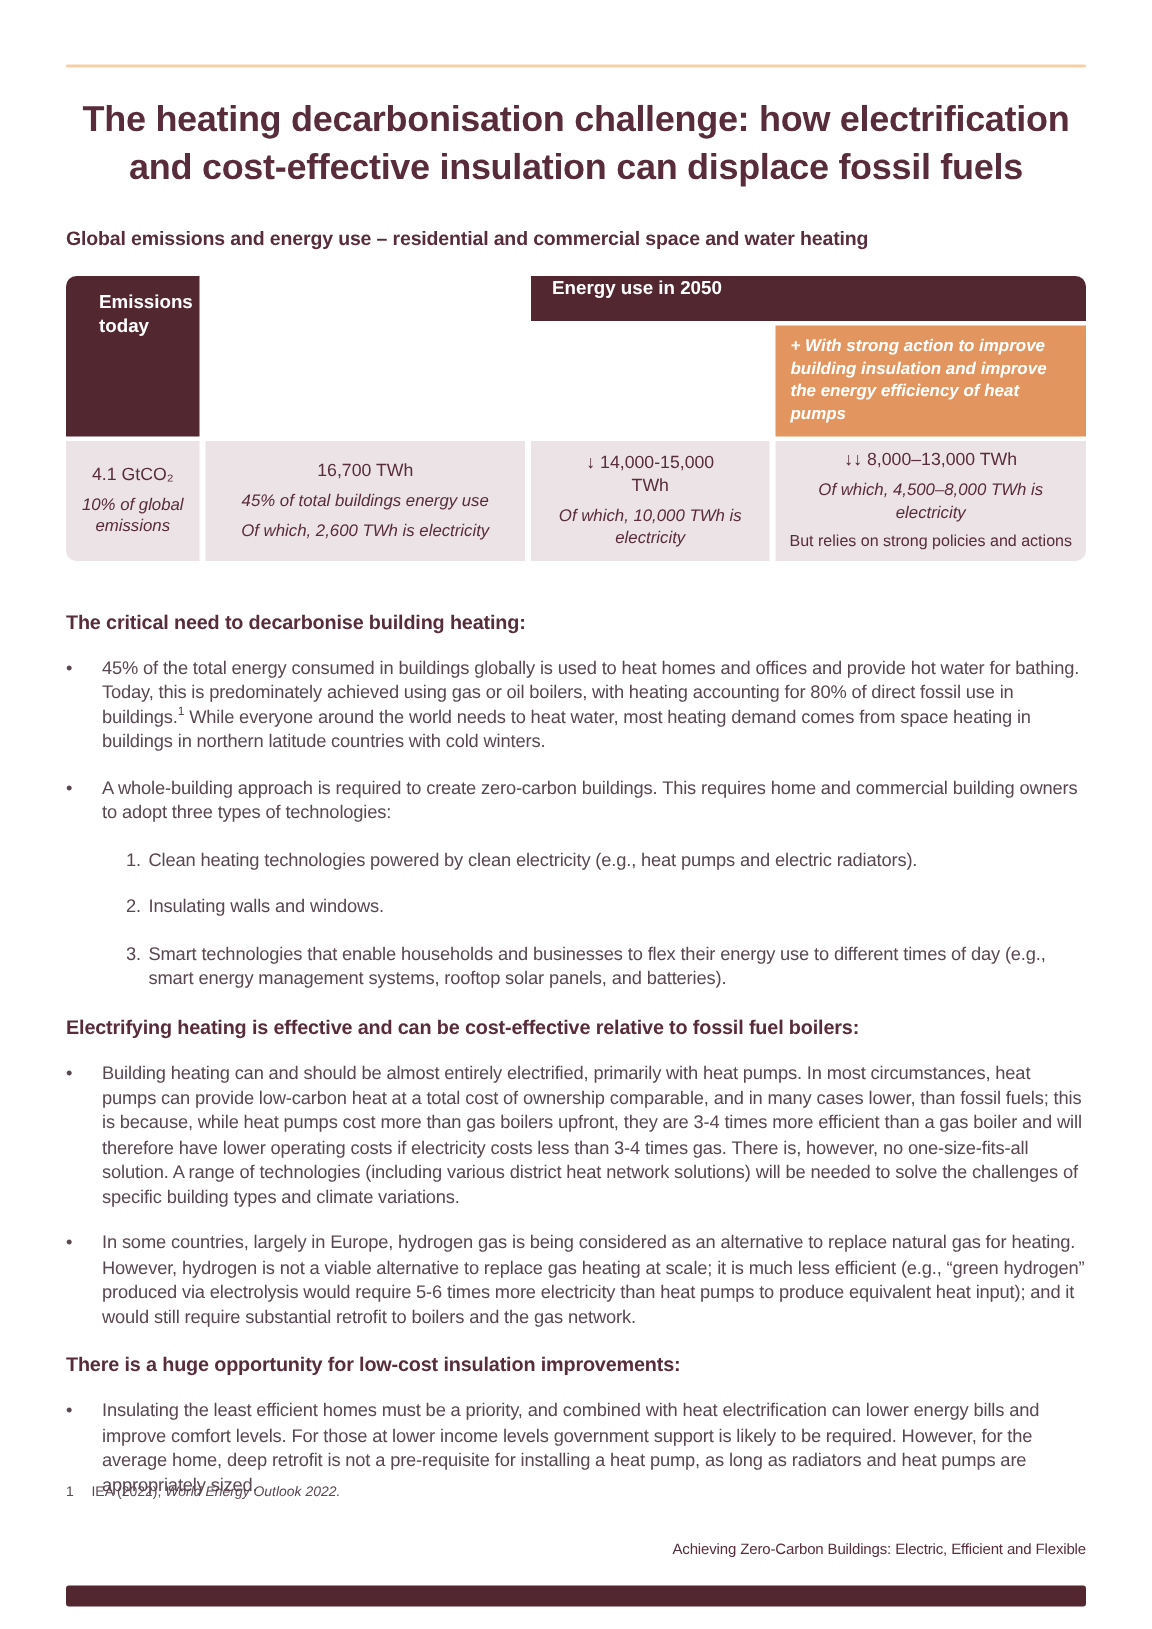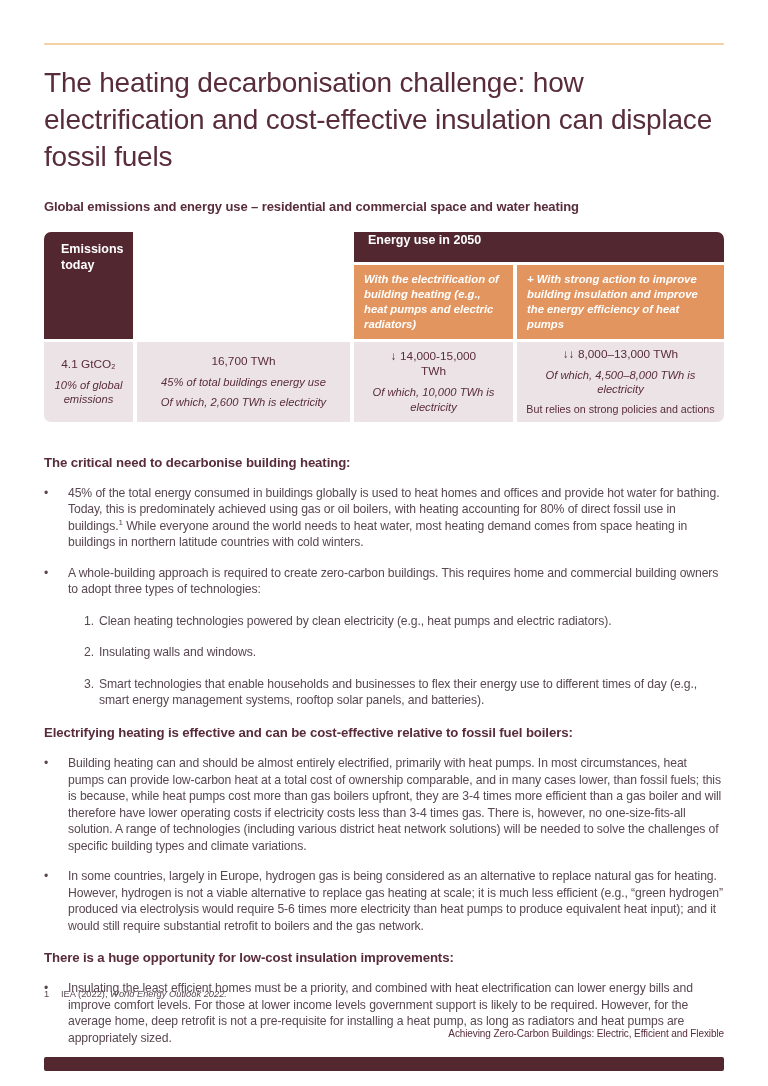--- a/index.html
+++ b/index.html
@@ -2,25 +2,25 @@
 <html><head>
 <meta charset="utf-8">
 <style>
   html,body{margin:0;padding:0;background:#ffffff;}
   .page{
     width:768px;height:1086px;position:relative;background:#ffffff;overflow:hidden;
     font-family:"Liberation Sans","DejaVu Sans",sans-serif;color:#594751;
   }
   .content{margin:0 44px;}
   .top-rule{margin-top:43px;height:2px;background:#f4d0a5;border-radius:1px;}
-  .doc-title{margin-top:19px;color:#582c3a;font-size:28px;font-weight:400;line-height:1.33;letter-spacing:-0.2px;}
+  .doc-title{margin-top:19px;color:#582c3a;font-size:24px;font-weight:700;line-height:1.33;letter-spacing:-0.2px;text-align:center;}
   .table-caption{margin-top:23px;color:#582c3a;font-size:13px;font-weight:700;letter-spacing:-0.1px;}
 
   .info-table{margin-top:18px;display:grid;grid-template-columns:89px 213px 159px 207px;grid-template-rows:30px 74px 80px;gap:3px 4px;}
-  .cell-hdr{background:#522730;color:#ffffff;font-size:12.5px;font-weight:700;line-height:1.3;padding:9px 17px;box-sizing:border-box;}
+  .cell-hdr{background:#522730;color:#ffffff;font-size:12.5px;font-weight:700;line-height:1.3;padding:9px 22px;box-sizing:border-box;}
   .hdr-emissions{grid-column:1;grid-row:1/3;border-top-left-radius:7px;}
   .hdr-energy-today{grid-column:2;grid-row:1/3;}
   .hdr-group{grid-column:3/5;grid-row:1;border-top-right-radius:7px;display:flex;align-items:flex-start;padding:0 14px;}
   .hdr-narrow{display:inline-block;max-width:80px;}
   .cell-sub{background:#e2955f;color:#ffffff;font-size:11.3px;font-weight:700;font-style:italic;line-height:1.34;padding:7px 10px;box-sizing:border-box;}
   .sub3{grid-column:3;grid-row:2;}
   .sub4{grid-column:4;grid-row:2;}
   .cell-data{background:#ece3e6;color:#582c3a;display:flex;flex-direction:column;align-items:center;justify-content:center;text-align:center;gap:6px;padding:6px 8px;box-sizing:border-box;font-size:11.8px;line-height:1.28;}
   .d1{grid-column:1;grid-row:3;border-bottom-left-radius:7px;}
   .d2{grid-column:2;grid-row:3;}
@@ -59,21 +59,20 @@
 
     <div class="doc-title">The heating decarbonisation challenge: how electrification and cost-effective insulation can displace fossil fuels</div>
 
     <div class="table-caption">Global emissions and energy use – residential and commercial space and water heating</div>
 
     <div class="info-table">
       <div class="cell-hdr hdr-emissions"><span class="hdr-narrow">Emissions today</span></div>
       <div class="cell-hdr hdr-group">
           <span>Energy use in 2050</span>
         </div>
-      <div class="cell-sub sub3">With the electrification of building heating (e.g., heat pumps and electric radiators)</div>
       <div class="cell-sub sub4">+ With strong action to improve building insulation and improve the energy efficiency of heat pumps</div>
 
       <div class="cell-data d1">
         <span>4.1 GtCO₂</span>
         <span class="note-italic">10% of global emissions</span>
       </div>
       <div class="cell-data d2">
         <span>16,700 TWh</span>
         <span class="note-italic">45% of total buildings energy use</span>
         <span class="note-italic">Of which, 2,600 TWh is electricity</span>

